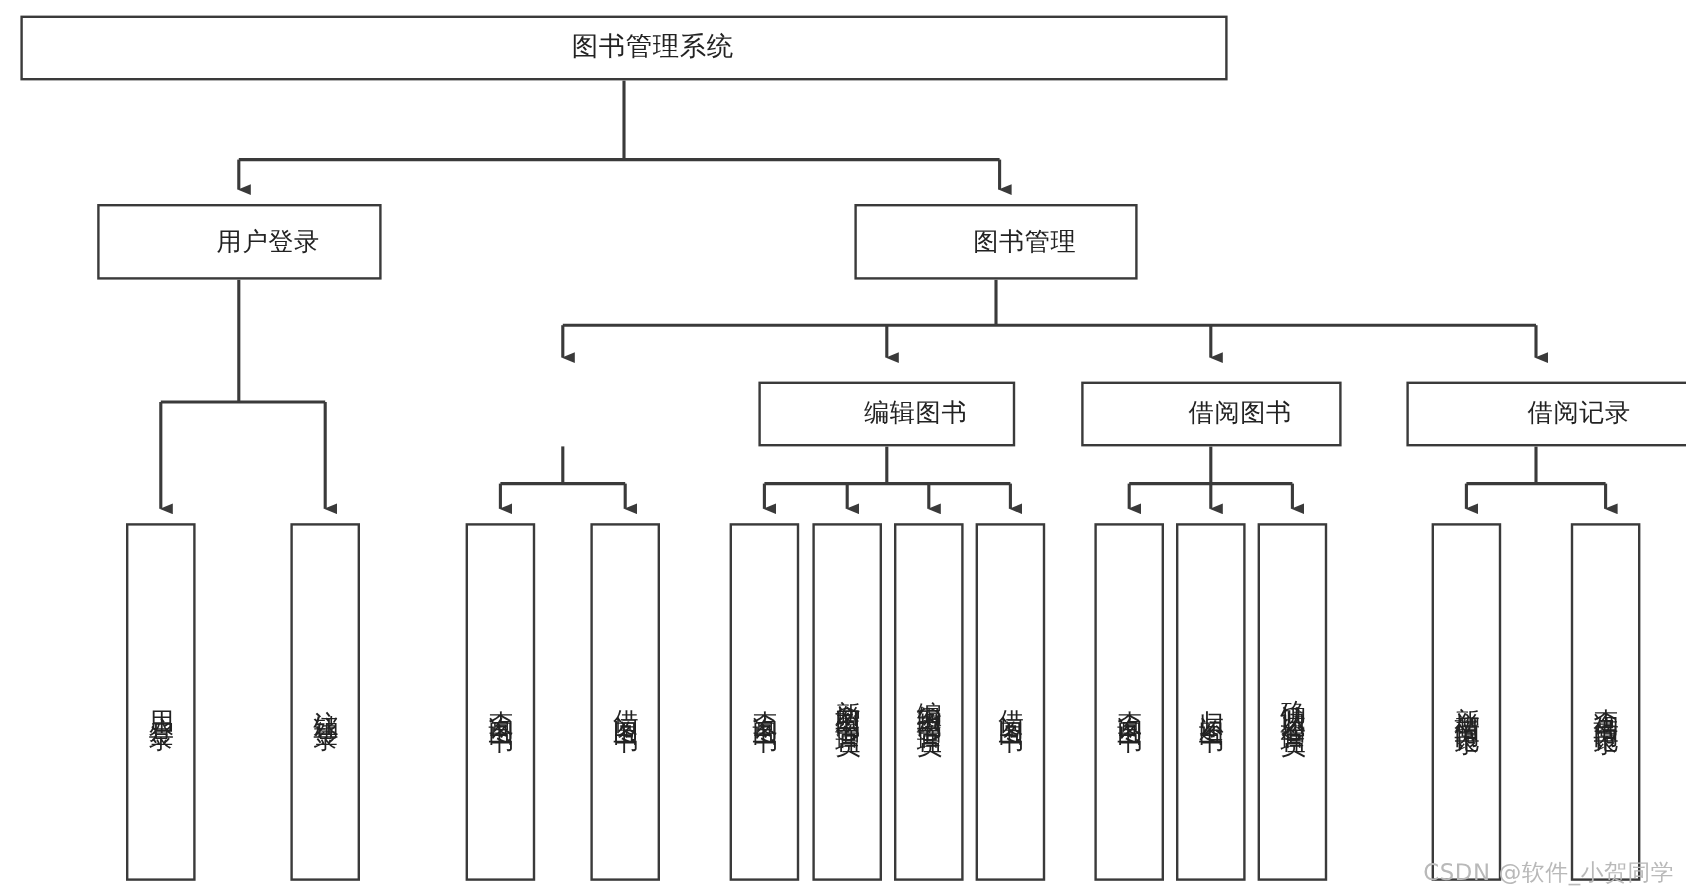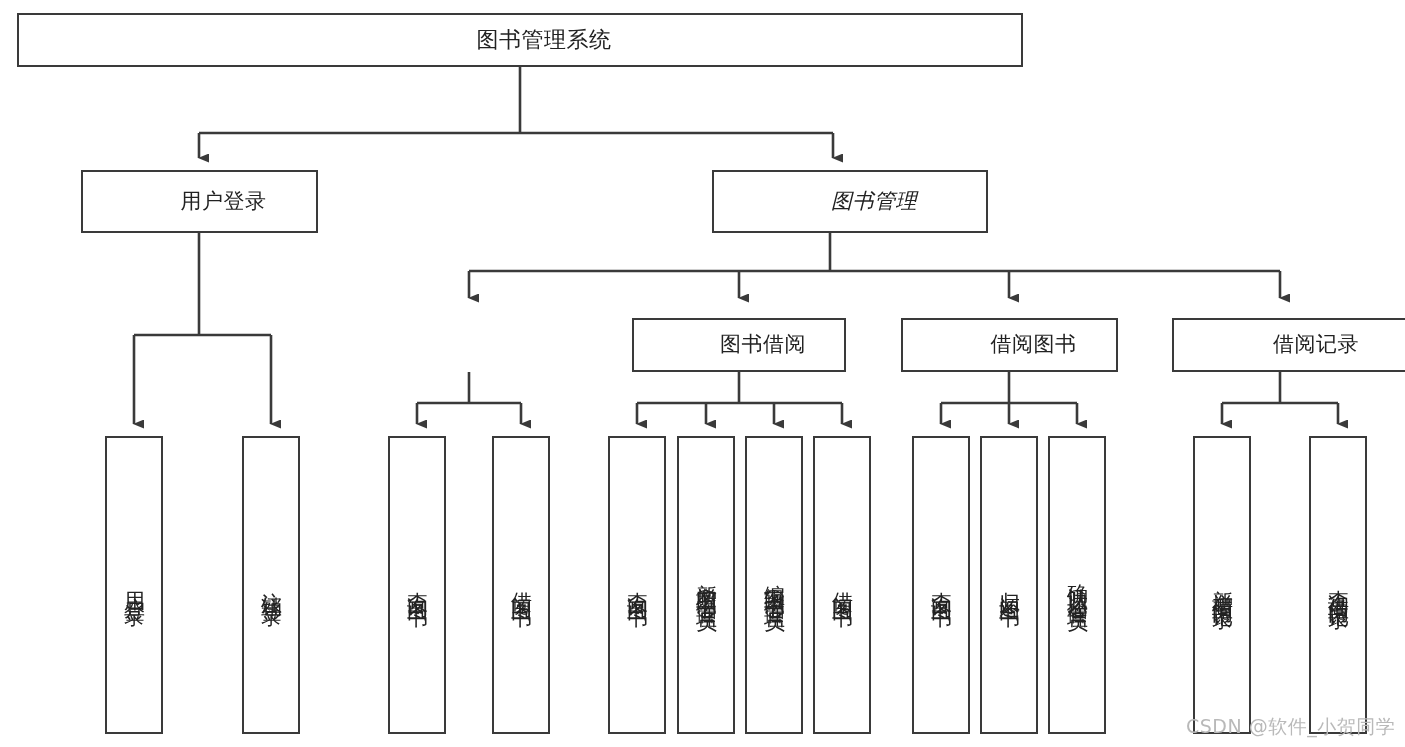--- a/index.html
+++ b/index.html
@@ -134,27 +134,27 @@
   </svg>
 
   <div class="node h" id="n-root" style="left:17px; top:13px; width:1006px; height:54px;">
     <span class="lbl">图书管理系统</span>
   </div>
 
   <div class="node h" style="left:81px; top:170px; width:237px; height:63px;">
     <span class="lbl">用户登录</span>
   </div>
 
-  <div class="node h" style="left:712px; top:170px; width:276px; height:63px;font-style:italic;">
+  <div class="node h" style="left:712px; top:170px; width:236px; height:63px;">
     <span class="lbl">图书管理</span>
   </div>
 
 
   <div class="node h" style="left:632px; top:318px; width:214px; height:54px;">
-    <span class="lbl">图书借阅</span>
+    <span class="lbl">编辑图书</span>
   </div>
 
   <div class="node h" style="left:901px; top:318px; width:217px; height:54px;">
     <span class="lbl">借阅图书</span>
   </div>
 
   <div class="node h" style="left:1172px; top:318px; width:240px; height:54px;">
     <span class="lbl">借阅记录</span>
   </div>
 

